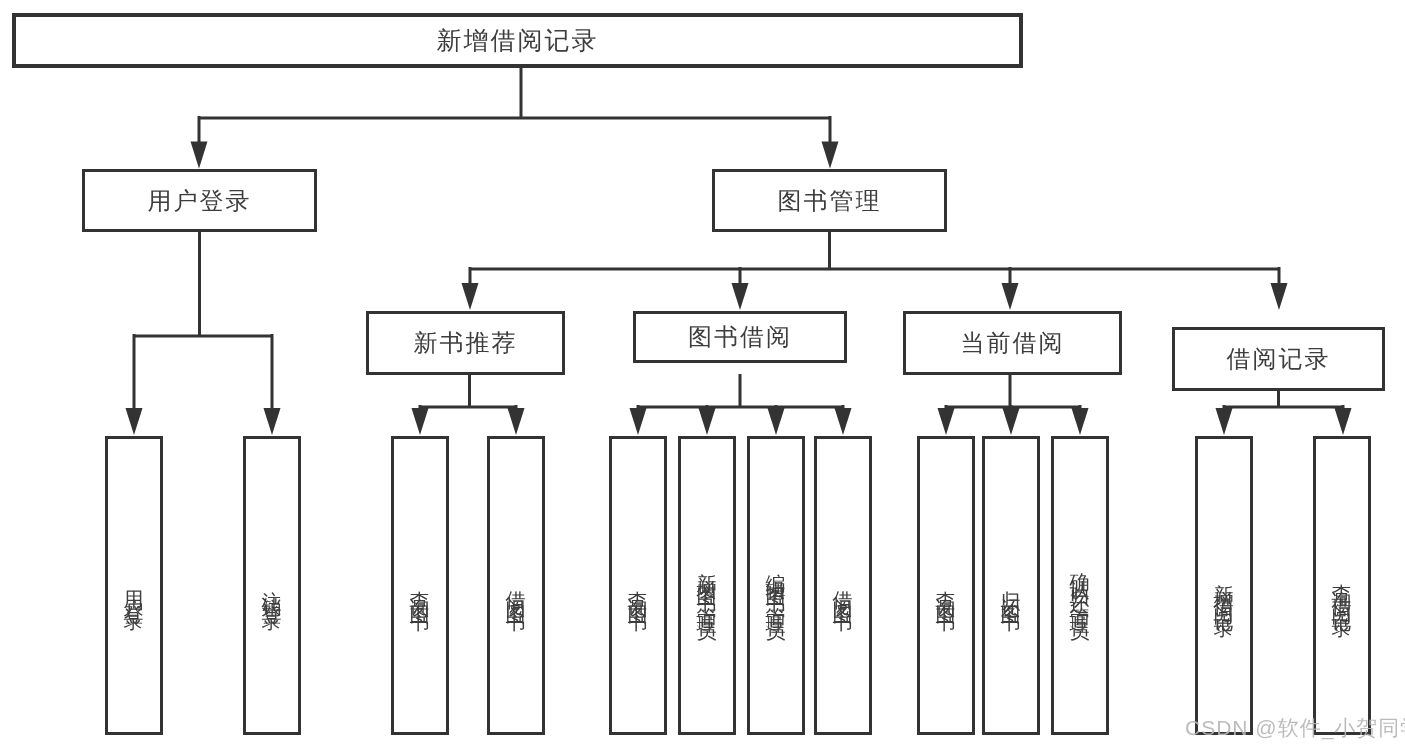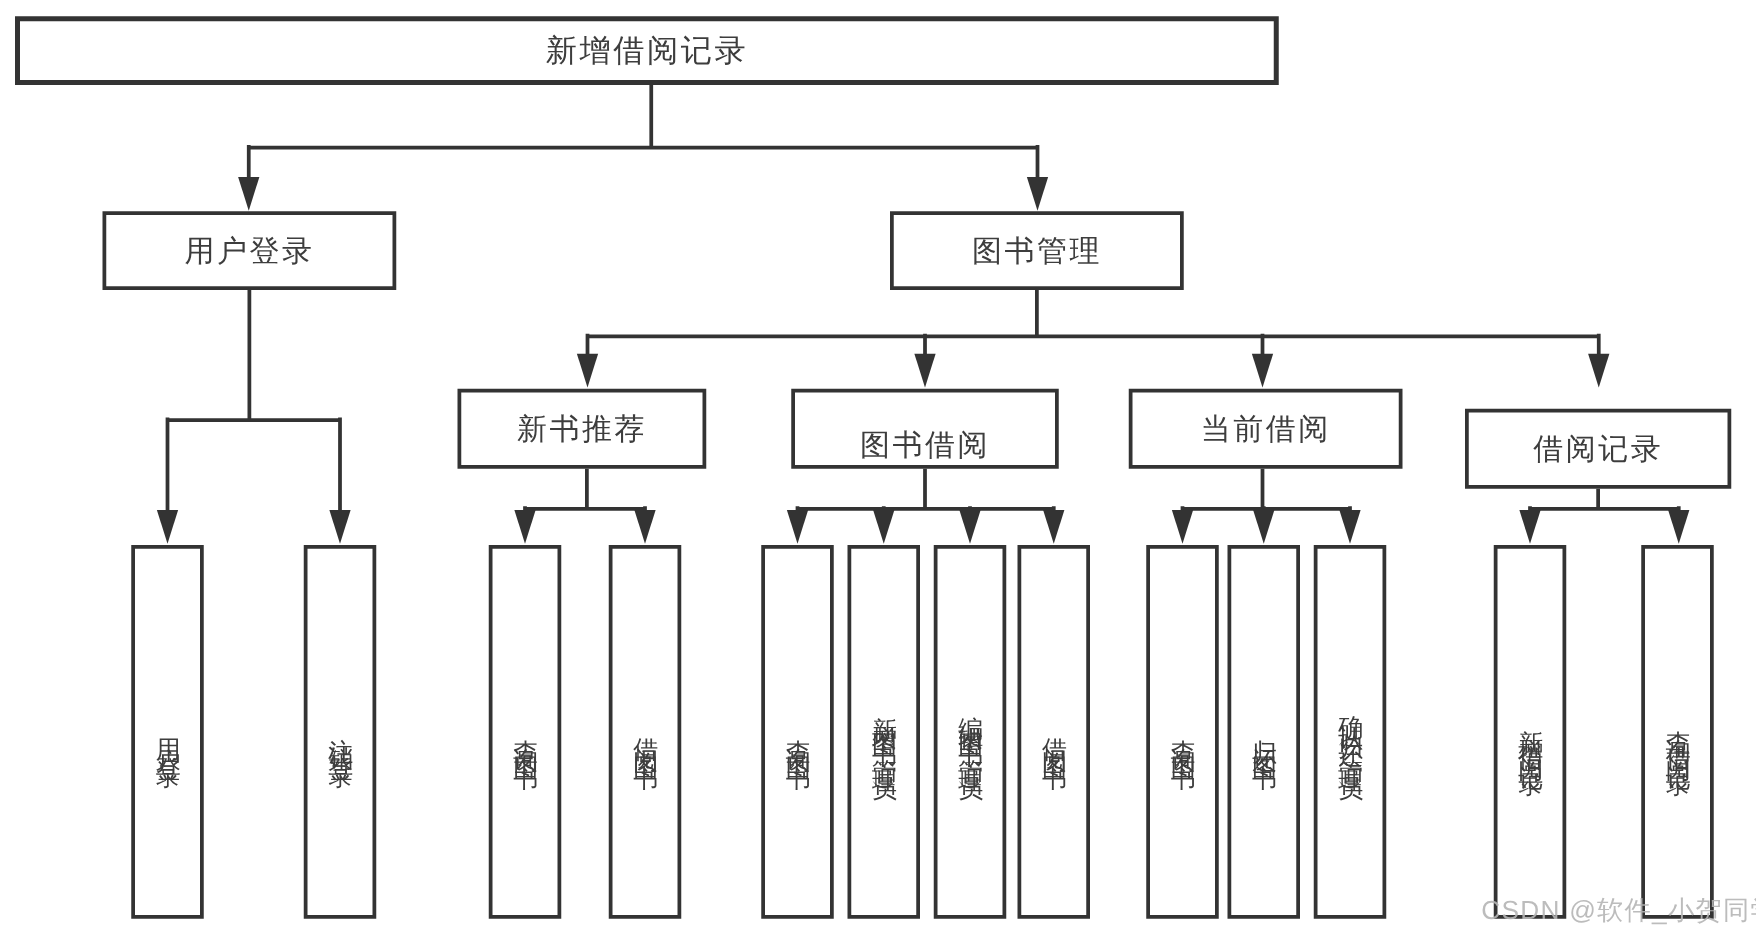--- a/index.html
+++ b/index.html
@@ -111,21 +111,21 @@
   <div class="node h-node" style="left:82px; top:169px; width:235px; height:63px;">
     <span class="lbl">用户登录</span>
   </div>
   <div class="node h-node" style="left:712px; top:169px; width:235px; height:63px;">
     <span class="lbl">图书管理</span>
   </div>
 
   <div class="node h-node" style="left:366px; top:311px; width:199px; height:64px;">
     <span class="lbl">新书推荐</span>
   </div>
-  <div class="node h-node" style="left:633px; top:311px; width:214px; height:64px;align-items:flex-end;">
+  <div class="node h-node" style="left:633px; top:311px; width:214px; height:52px;">
     <span class="lbl">图书借阅</span>
   </div>
   <div class="node h-node" style="left:903px; top:311px; width:219px; height:64px;">
     <span class="lbl">当前借阅</span>
   </div>
   <div class="node h-node" style="left:1172px; top:311px; width:213px; height:64px;margin-top:16px;">
     <span class="lbl">借阅记录</span>
   </div>
 
   <div class="node leaf" style="left:105px; top:436px; width:58px; height:299px;">

